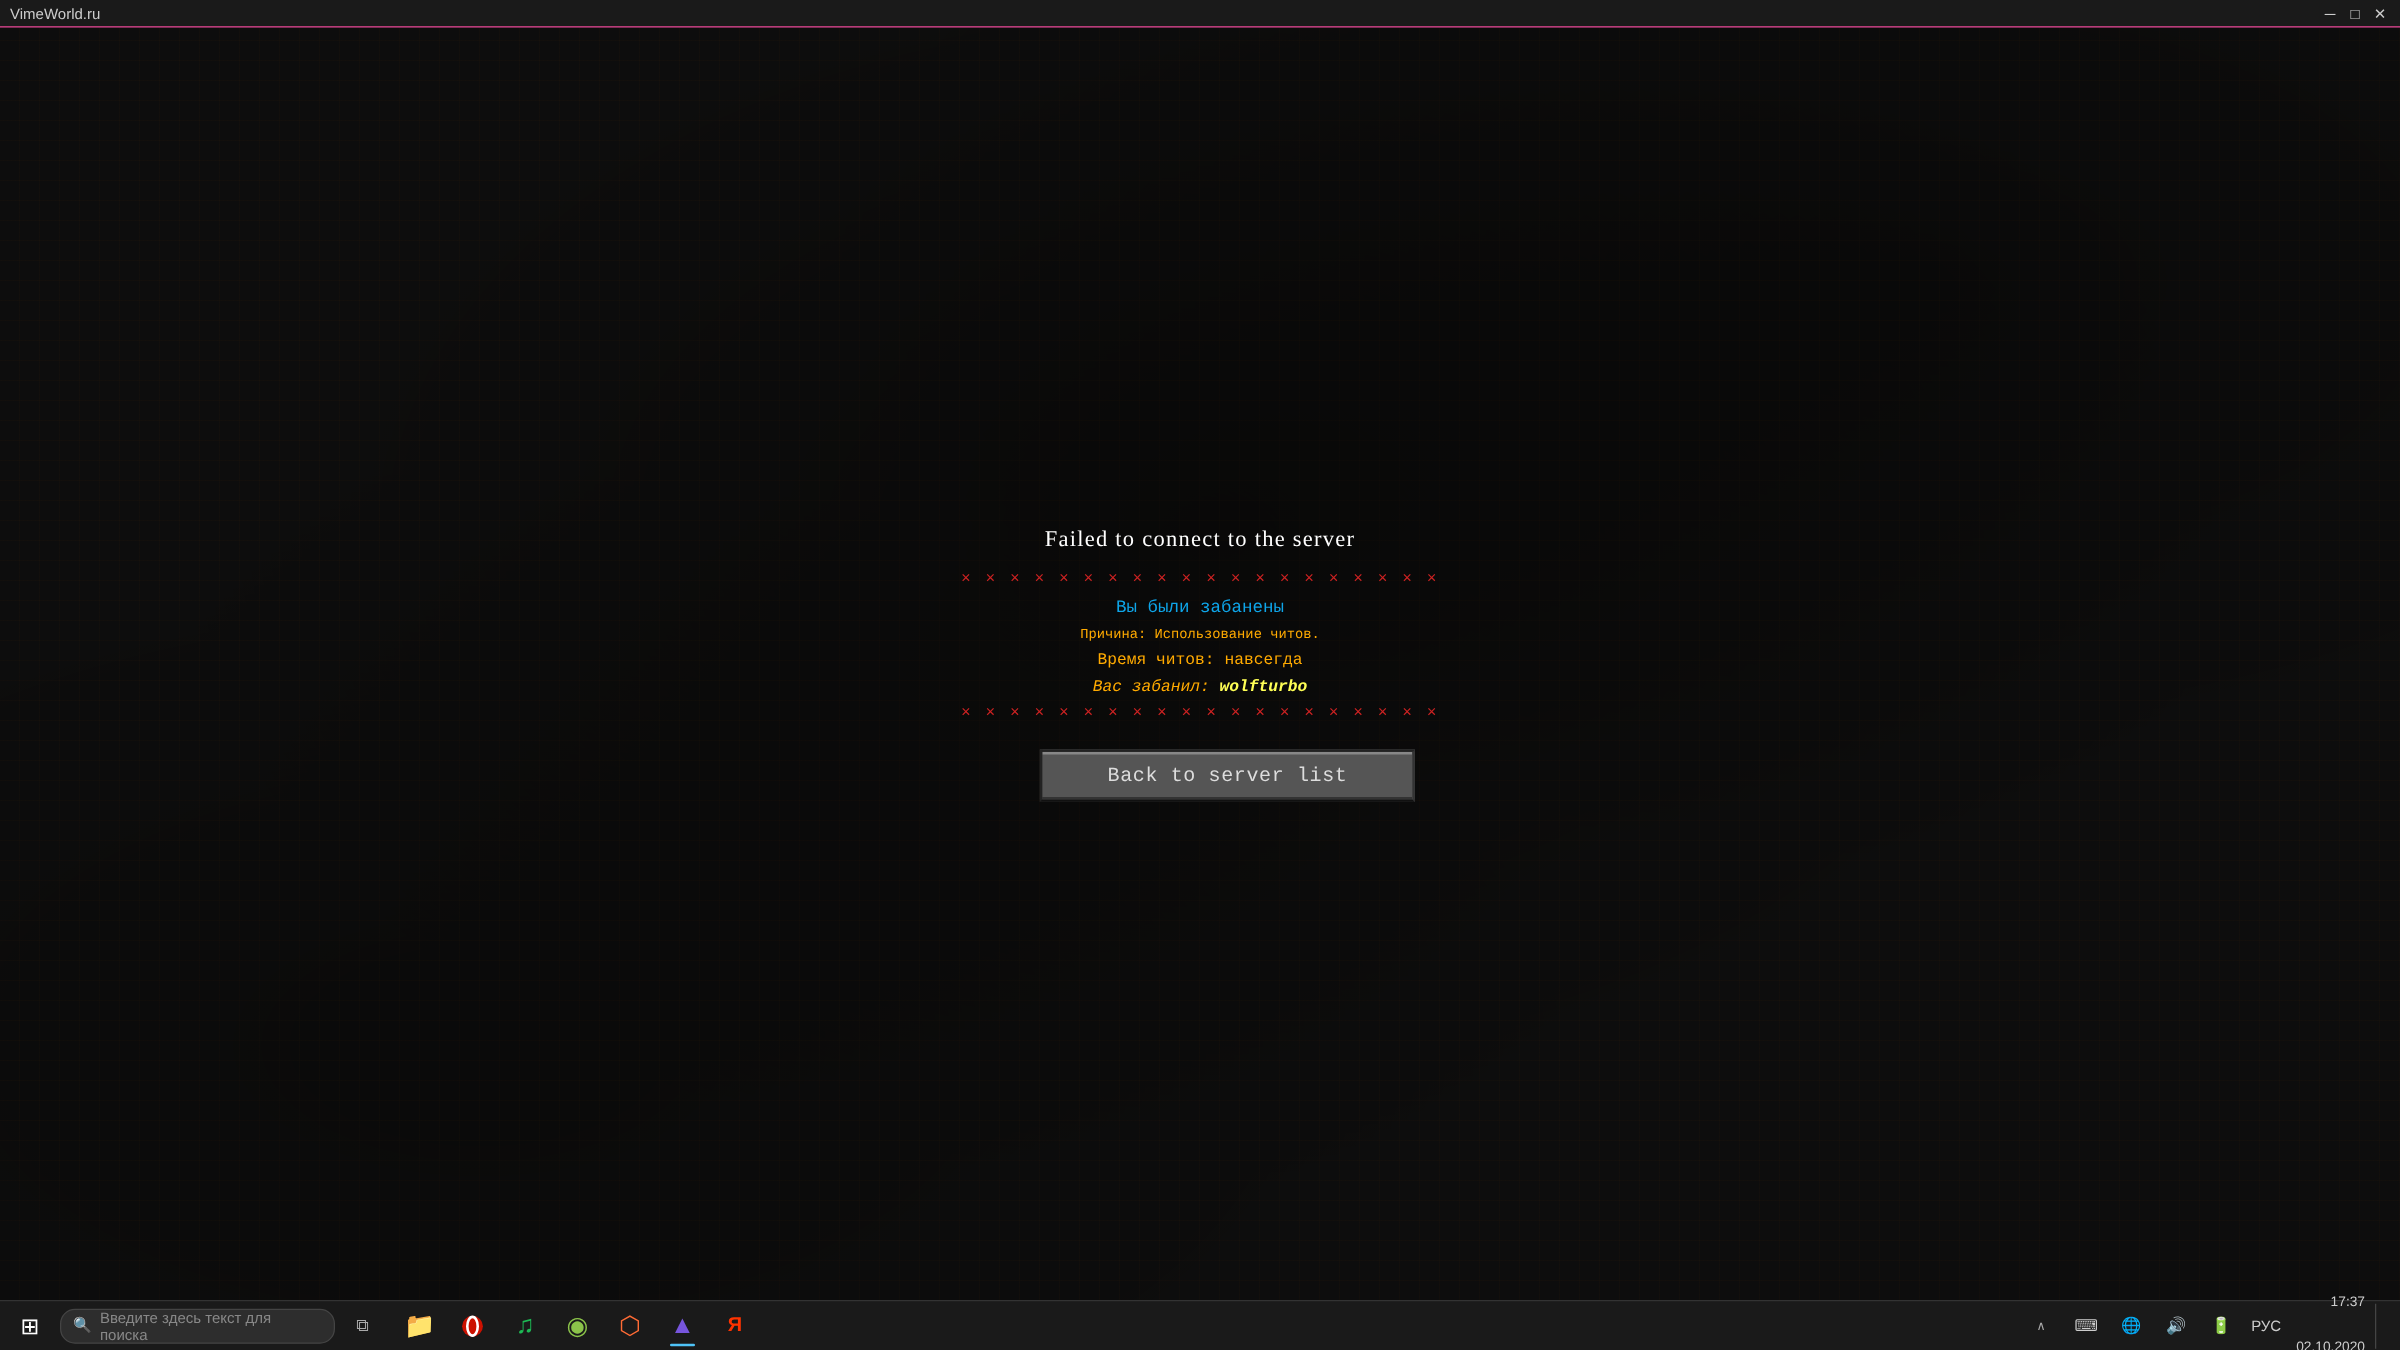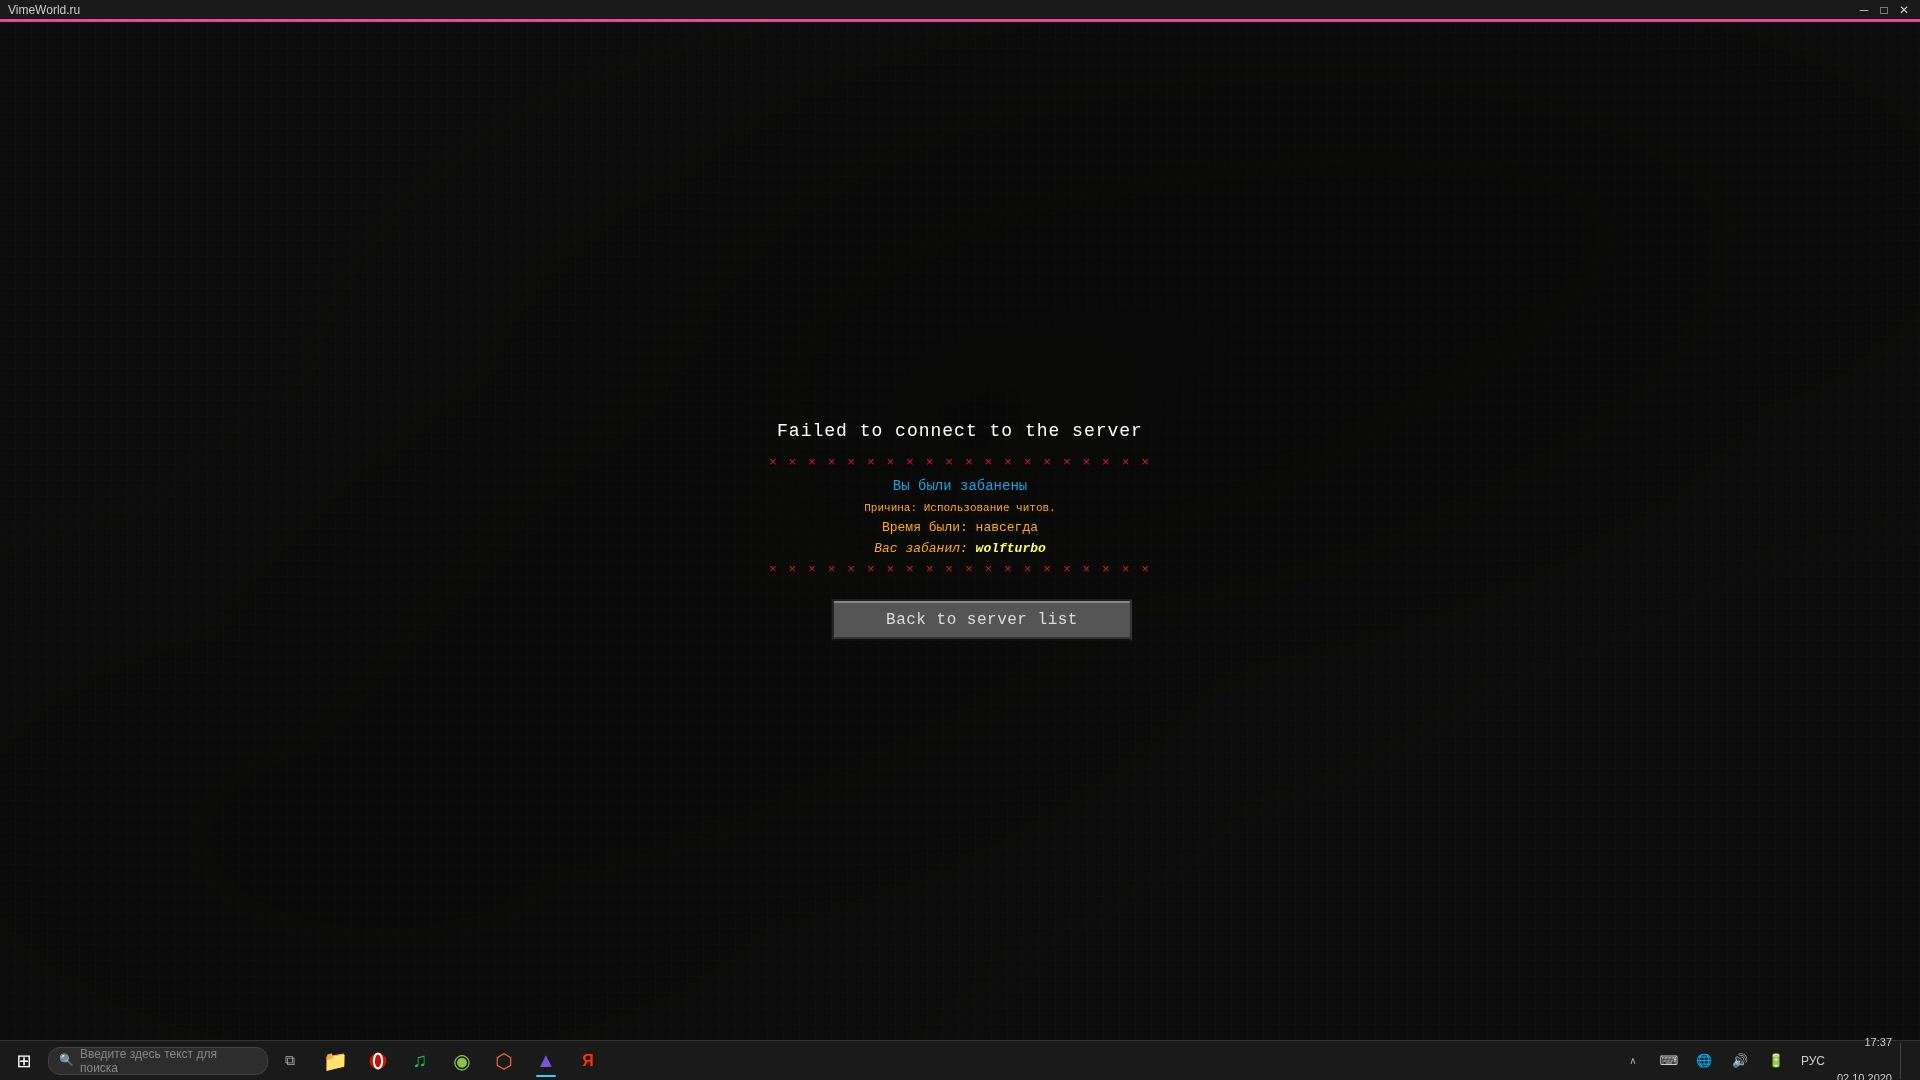--- a/index.html
+++ b/index.html
@@ -17,21 +17,21 @@
     .titlebar {
       position: absolute;
       top: 0; left: 0; right: 0;
       height: 22px;
       background: #1a1a1a;
       display: flex;
       align-items: center;
       justify-content: space-between;
       padding: 0 8px;
       z-index: 100;
-      border-bottom: 3px solid #ec4899;
+      border-bottom: 1px solid #ec4899;
     }
     .titlebar-title {
       font-family: 'Segoe UI', sans-serif;
       font-size: 12px;
       color: #ccc;
     }
     .titlebar-controls {
       display: flex;
       gap: 4px;
     }
@@ -66,21 +66,21 @@
       left: 50%;
       transform: translate(-50%, -50%);
       text-align: center;
       display: flex;
       flex-direction: column;
       align-items: center;
       gap: 6px;
     }
 
     .failed-text {
-      font-family: Liberation Mono, monospace;
+      font-family: Liberation Serif, serif;
       font-size: 18px;
       color: #ffffff;
       letter-spacing: 1px;
       margin-bottom: 8px;
     }
 
     .separator {
       font-family: 'Courier New', monospace;
       font-size: 13px;
       color: #cc2222;
@@ -354,21 +354,21 @@
     <div class="separator">× × × × × × × × × × × × × × × × × × × ×</div>
 
     <div class="banned-text">Вы были забанены</div>
 
     <div class="reason-line">
       <span>Причина:</span>
       <span>Использование читов.</span>
     </div>
 
     <div class="time-line">
-      <span>Время были:</span>
+      <span>Время читов:</span>
       <span>навсегда</span>
     </div>
 
     <div class="banned-by-line">
       <span>Вас забанил:</span>
       <span class="banned-by-name">wolfturbo</span>
     </div>
 
     <div class="separator">× × × × × × × × × × × × × × × × × × × ×</div>
 

